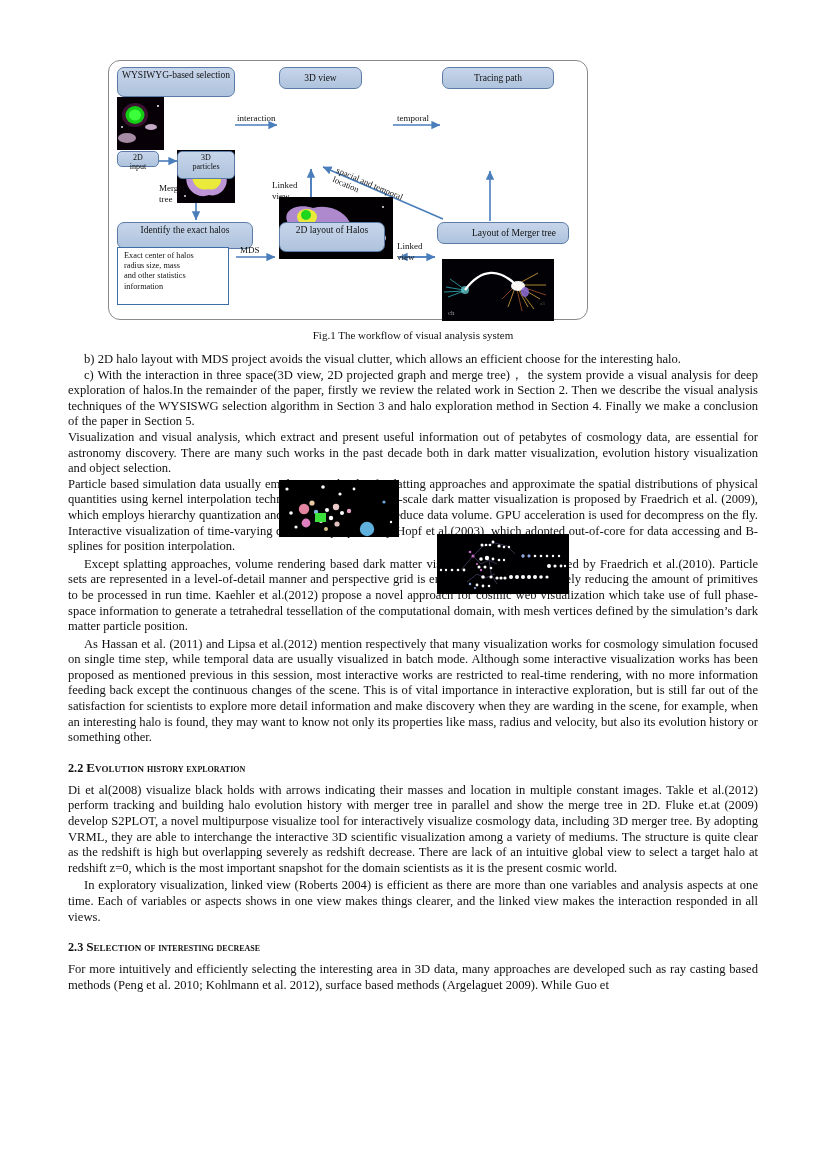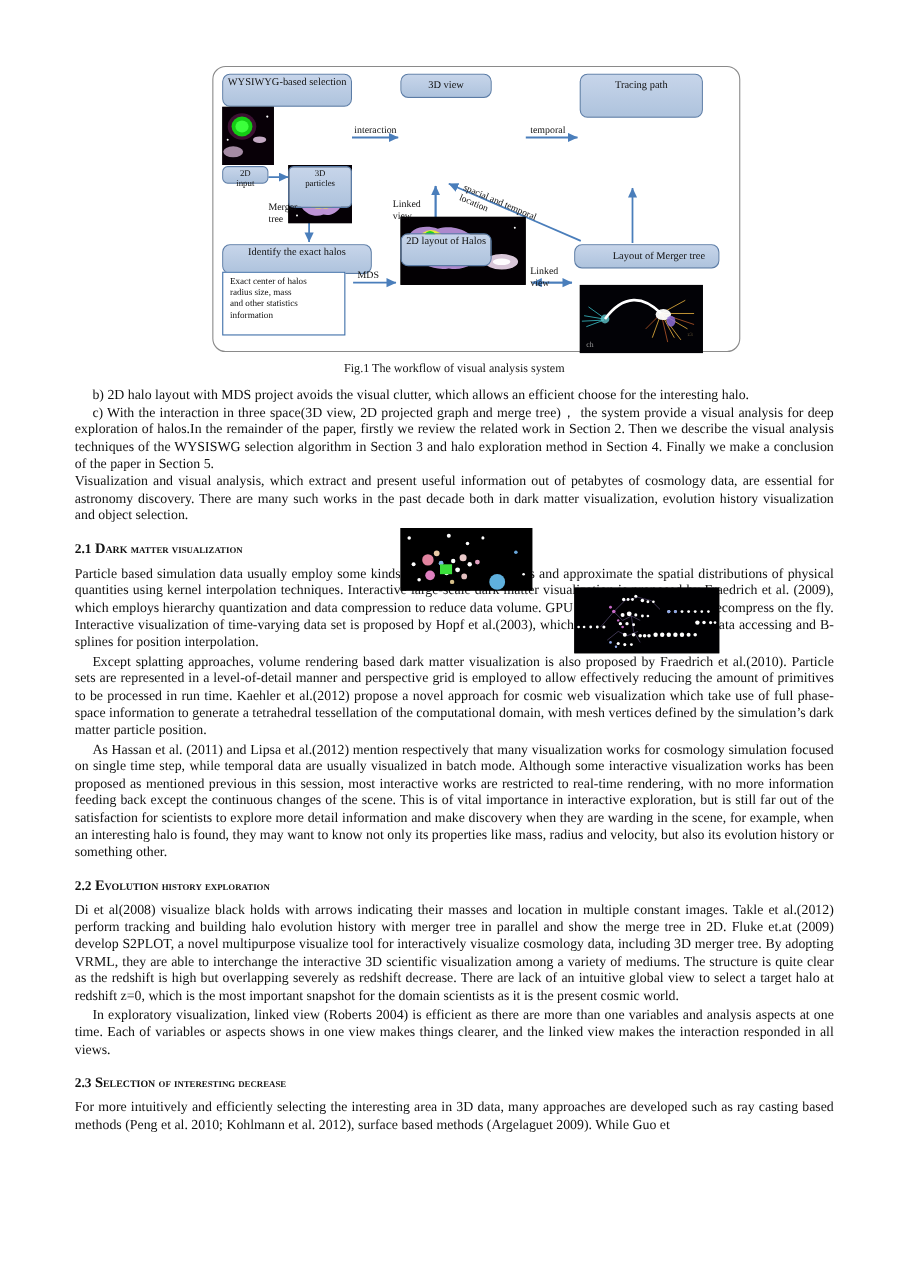--- a/index.html
+++ b/index.html
@@ -26,21 +26,21 @@
     position: absolute;
     left: 68px;
     top: 60px;
     width: 690px;
   }
 
   
   .figure-wrap {
     width: 690px;
     display: flex;
-    justify-content: center;
+    justify-content: flex-start;
   }
   .figure-frame {
     position: relative;
     width: 478px;
     height: 258px;
     border: 1.2px solid #8a8a8a;
     border-radius: 12px;
     background: #ffffff;
     margin-left: 40px;
   }
@@ -204,40 +204,40 @@
             <path d="M10,24 C6,12 18,4 28,7 C40,2 52,12 48,24 C54,34 44,48 32,45 C20,50 6,38 10,24 Z" fill="#c79ce0" opacity="0.95"></path>
             <path d="M16,24 C14,16 22,10 29,12 C38,9 46,16 43,25 C47,32 40,42 31,39 C22,42 13,33 16,24 Z" fill="#e9ea3a"></path>
             <circle cx="50" cy="8" r="1" fill="#fff"></circle>
             <circle cx="8" cy="46" r="0.9" fill="#fff"></circle>
           </svg>
         </div>
         <div class="fbox minibox" style="left:8px; top:90px; width:42px; height:16px;">
           <span>2D</span><br>
           <span>input</span>
         </div>
-        <div class="fbox minibox" style="left:68px; top:90px; width:58px; height:38px;">
+        <div class="fbox minibox" style="left:68px; top:90px; width:58px; height:28px;">
           <span>3D</span><br>
           <span>particles</span>
         </div>
 
         <div class="fbox hdr" style="left:170px; top:6px; width:83px; height:22px; line-height:17px;">3D view</div>
         <div class="fbox thumb" style="left:170px; top:30px; width:114px; height:62px;">
           <svg width="114" height="62" viewBox="0 0 114 62">
             <rect width="114" height="62" fill="#030003"></rect>
             <path d="M8,24 C4,12 20,6 34,11 C52,6 68,16 72,28 C74,40 60,50 44,47 C26,50 10,38 8,24 Z" fill="#bb93dd" opacity="0.93"></path>
             <ellipse cx="28" cy="20" rx="10" ry="8" fill="#e9ea3a"></ellipse>
             <circle cx="27" cy="18" r="5" fill="#1fd61f"></circle>
             <ellipse cx="57" cy="33" rx="8" ry="6" fill="#e9ea3a"></ellipse>
             <ellipse cx="92" cy="41" rx="15" ry="7" fill="#efdcef" opacity="0.9"></ellipse>
             <ellipse cx="92" cy="41" rx="8" ry="3" fill="#ffffff" opacity="0.95"></ellipse>
             <circle cx="104" cy="10" r="0.9" fill="#fff"></circle>
           </svg>
         </div>
 
-        <div class="fbox hdr" style="left:333px; top:6px; width:112px; height:40px; line-height:17px;">Tracing path</div>
+        <div class="fbox hdr" style="left:333px; top:6px; width:112px; height:22px; line-height:17px;">Tracing path</div>
         <div class="fbox thumb" style="left:333px; top:30px; width:112px; height:62px;">
           <svg width="112" height="62" viewBox="0 0 112 62">
             <rect width="112" height="62" fill="#020206"></rect>
             <g opacity="0.85">
               <path d="M4,28 L22,31 M6,38 L22,32 M8,20 L22,30 M2,33 L22,32" stroke="#3fd0d8" stroke-width="0.8" fill="none"></path>
               <circle cx="23" cy="31" r="4" fill="#6fe6ec" opacity="0.8"></circle>
             </g>
             <path d="M23,31 C40,8 58,10 74,26" stroke="#ffffff" stroke-width="2.4" fill="none"></path>
             <g opacity="0.9">
               <path d="M74,26 L96,14 M74,26 L104,26 M74,26 L98,40 M74,26 L86,48 M74,26 L66,48 M74,26 L92,50" stroke="#d6a33a" stroke-width="0.9" fill="none"></path>
@@ -251,21 +251,21 @@
         </div>
 
         <div class="fbox hdr" style="left:8px; top:161px; width:136px; height:27px;">Identify the exact  halos</div>
         <div class="fbox detailbox" style="left:8px; top:186px; width:112px; height:58px;">
           <div>Exact center of halos</div>
           <div>radius size, mass</div>
           <div> and other statistics</div>
           <div>information</div>
         </div>
 
-        <div class="fbox hdr" style="left:170px; top:151px; width:83px; height:30px;">2D layout of Halos</div>
+        <div class="fbox hdr" style="left:170px; top:161px; width:106px; height:30px;">2D layout of Halos</div>
         <div class="fbox thumb" style="left:170px; top:189px; width:120px; height:57px;">
           <svg width="120" height="57" viewBox="0 0 120 57">
             <rect width="120" height="57" fill="#000000"></rect>
             <circle cx="8" cy="9" r="1.6" fill="#fff"></circle>
             <circle cx="44" cy="7" r="1.8" fill="#fff"></circle>
             <circle cx="61" cy="14" r="1.6" fill="#fff"></circle>
             <circle cx="75" cy="9" r="1.4" fill="#fff"></circle>
             <circle cx="105" cy="22" r="1.6" fill="#6aa8dd"></circle>
             <circle cx="12" cy="33" r="1.8" fill="#fff"></circle>
             <circle cx="33" cy="23" r="2.6" fill="#e9c9a4"></circle>
@@ -384,25 +384,20 @@
 
     <div class="figcap">Fig.1 The workflow of visual analysis system</div>
 
     <div class="blk" style="margin-top:11px;">
       <p class="body indent">b) 2D halo layout with MDS project avoids the visual clutter, which allows an efficient choose for the interesting halo.</p>
       <p class="body indent">c) With the interaction in three space(3D view, 2D projected graph and merge tree)， the system provide a visual analysis for deep exploration of halos.In the remainder of the paper, firstly we review the related work in Section 2. Then we describe the visual analysis techniques of the WYSISWG selection algorithm in Section 3 and halo exploration method in Section 4. Finally we make a conclusion of the paper in Section 5.</p>
     </div>
 
     <p class="body">Visualization and visual analysis, which extract and present useful information out of petabytes of cosmology data, are essential for astronomy discovery. There are many such works in the past decade both in dark matter visualization, evolution history visualization and object selection.</p>
 
-    <h3 class="subsec">
-      <span class="num">2.1</span>
-      <span class="w1">Dark</span>
-      <span class="w2">matter visualization</span>
-    </h3>
     <p class="body">Particle based simulation data usually employ some kinds of splatting approaches and approximate the spatial distributions of physical quantities using kernel interpolation techniques. Interactive large-scale dark matter visualization is proposed by Fraedrich et al. (2009), which employs hierarchy quantization and data compression to reduce data volume. GPU acceleration is used for decompress on the fly. Interactive visualization of time-varying data set is proposed by Hopf et al.(2003), which adopted out-of-core for data accessing and B-splines for position interpolation.</p>
     <p class="body indent gap">Except splatting approaches, volume rendering based dark matter visualization is also proposed by Fraedrich et al.(2010). Particle sets are represented in a level-of-detail manner and perspective grid is employed to allow effectively reducing the amount of primitives to be processed in run time. Kaehler et al.(2012) propose a novel approach for cosmic web visualization which take use of full phase-space information to generate a tetrahedral tessellation of the computational domain, with mesh vertices defined by the simulation’s dark matter particle position.</p>
     <p class="body indent gap">As Hassan et al. (2011) and Lipsa et al.(2012) mention respectively that many visualization works for cosmology simulation focused on single time step, while temporal data are usually visualized in batch mode. Although some interactive visualization works has been proposed as mentioned previous in this session, most interactive works are restricted to real-time rendering, with no more information feeding back except the continuous changes of the scene. This is of vital importance in interactive exploration, but is still far out of the satisfaction for scientists to explore more detail information and make discovery when they are warding in the scene, for example, when an interesting halo is found, they may want to know not only its properties like mass, radius and velocity, but also its evolution history or something other.</p>
 
     <h3 class="subsec">
       <span class="num">2.2</span>
       <span class="w1">Evolution</span>
       <span class="w2">history exploration</span>
     </h3>
     <p class="body">Di et al(2008) visualize black holds with arrows indicating their masses and location in multiple constant images. Takle et al.(2012) perform tracking and building halo evolution history with merger tree in parallel and show the merge tree in 2D. Fluke et.at (2009) develop S2PLOT, a novel multipurpose visualize tool for interactively visualize cosmology data, including 3D merger tree. By adopting VRML, they are able to interchange the interactive 3D scientific visualization among a variety of mediums. The structure is quite clear as the redshift is high but overlapping severely as redshift decrease. There are lack of an intuitive global view to select a target halo at redshift z=0, which is the most important snapshot for the domain scientists as it is the present cosmic world.</p>

